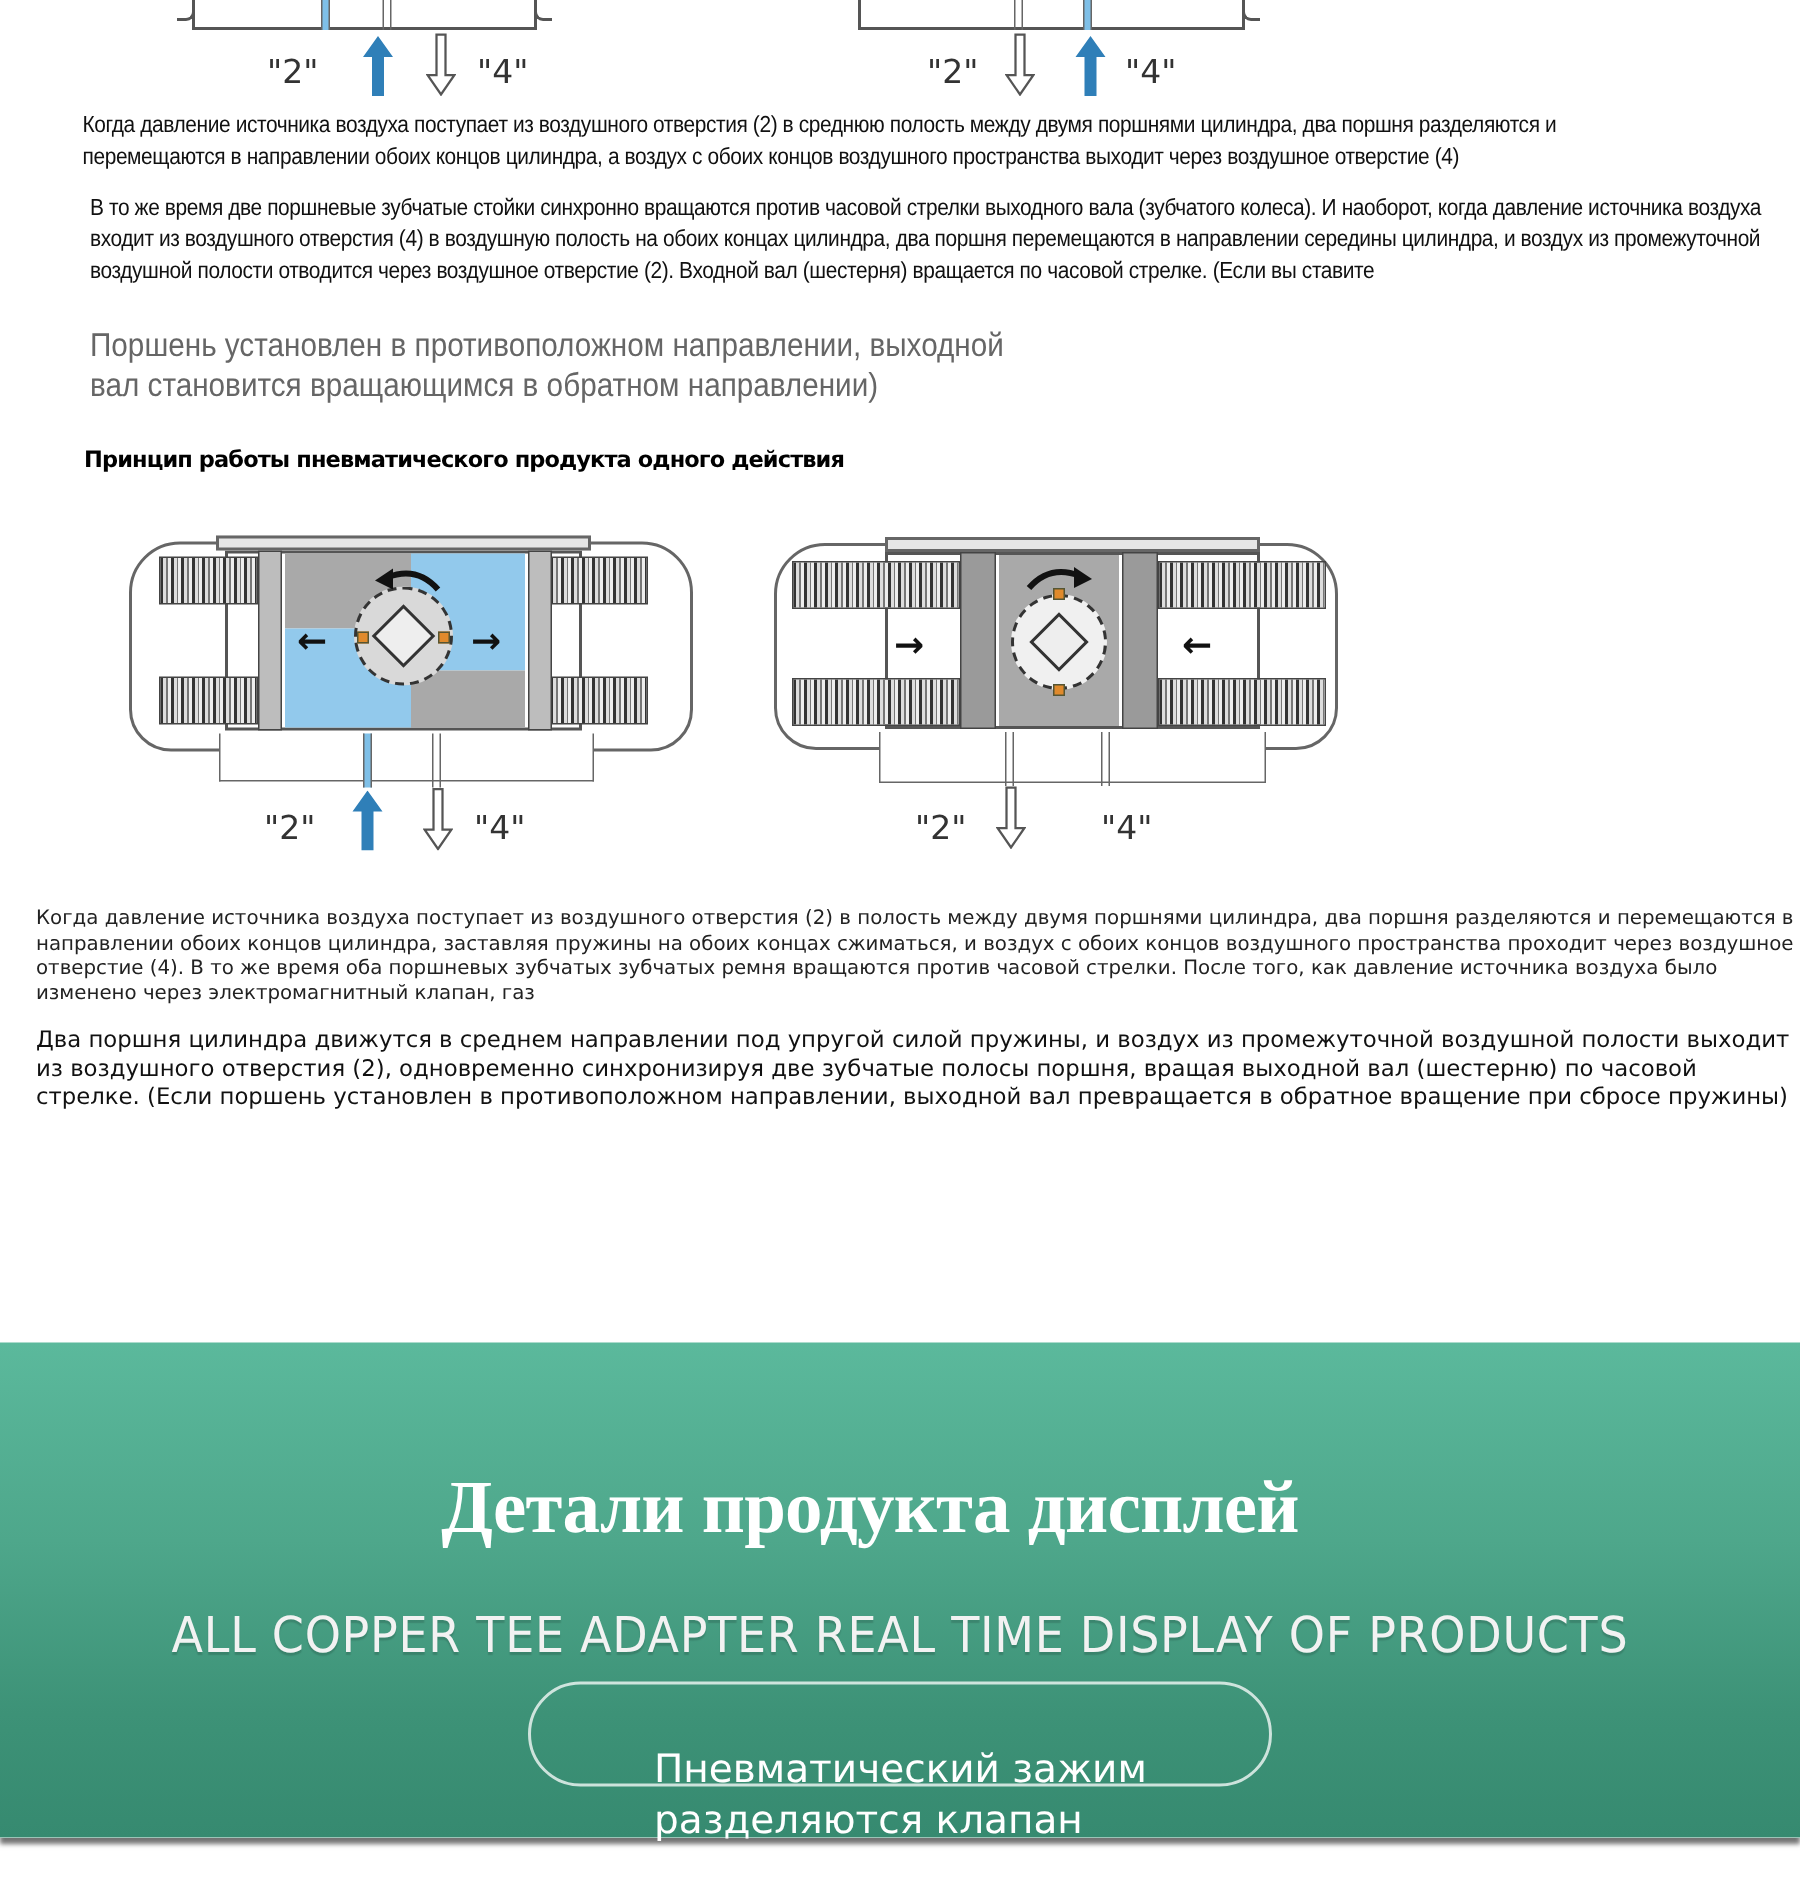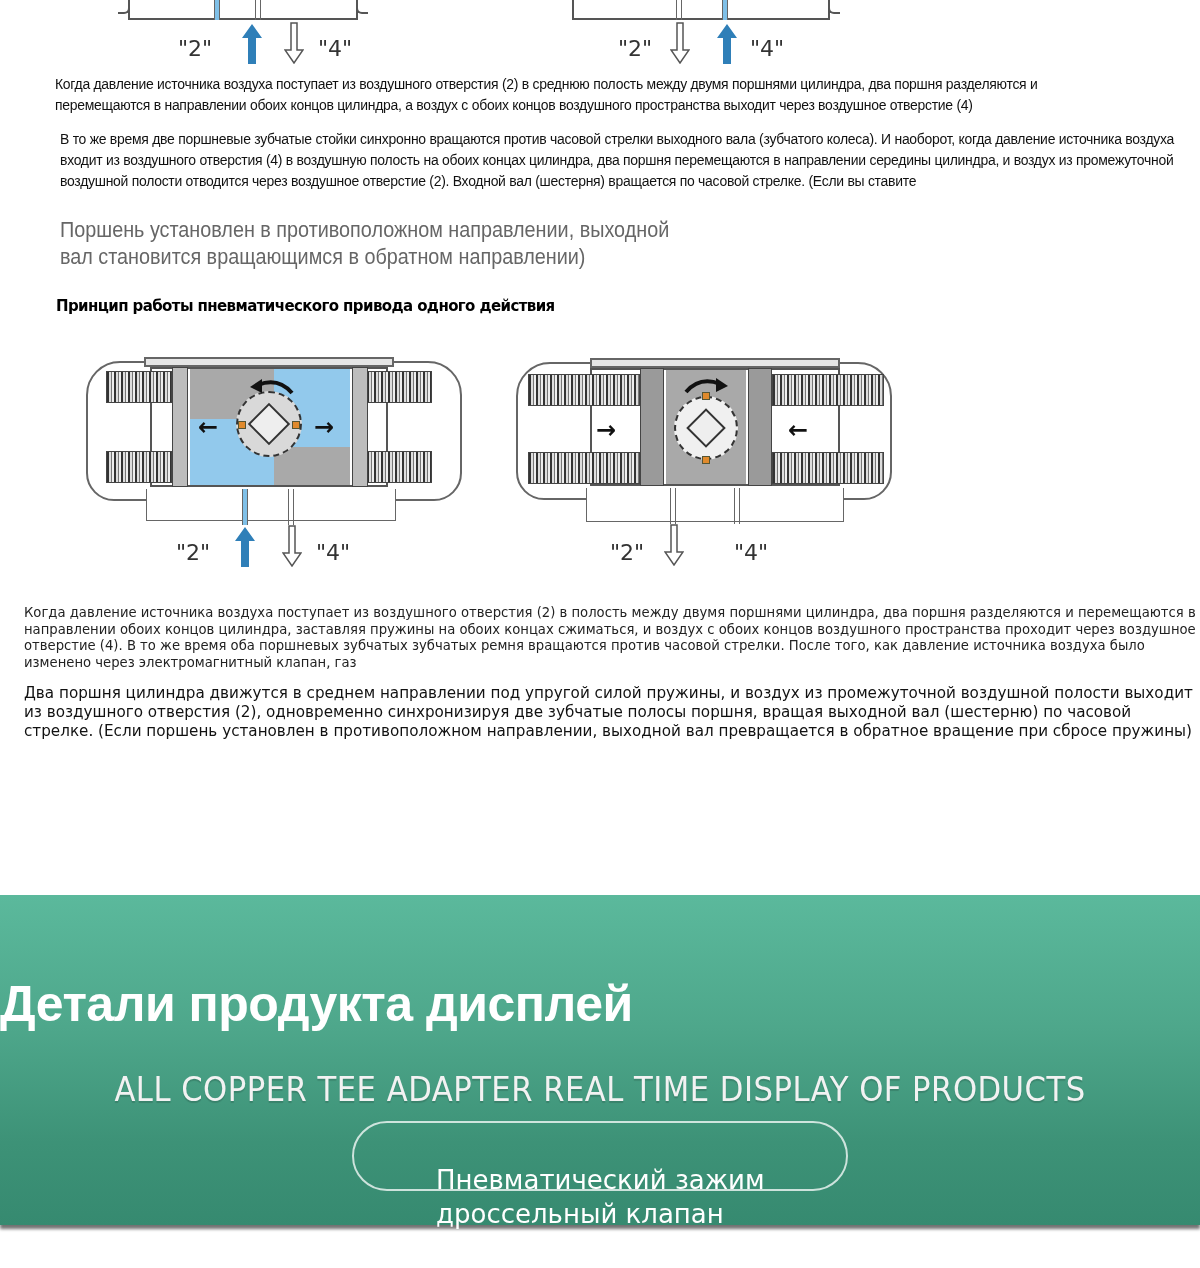--- a/index.html
+++ b/index.html
@@ -32,22 +32,22 @@
   .gear { position: absolute; border-radius: 50%; border: 2px dashed #333; background: #d9d9d9; }
   .gear-inner { position: absolute; border: 2px solid #333; transform: rotate(45deg); background: #eee; }
   .pin { position: absolute; width: 8px; height: 8px; background: #e08a2c; border: 1px solid #553; }
   .arrow-glyph { position: absolute; font-size: 24px; color: #111; line-height: 1; font-weight: bold; }
   .channel { position: absolute; border: 1.5px solid #666; border-top: none; background: #fff; }
 
   
   .banner { position: absolute; left: 0; top: 895px; width: 1200px; height: 330px;
     background: linear-gradient(180deg, #5bb99c 0%, #4ea78b 40%, #3d9277 75%, #368a70 100%);
     box-shadow: 0 4px 3px rgba(0,0,0,0.55); }
-  .banner-title { position: absolute; left: 0; width: 1160px; top: 80px; 
-    font-family: Liberation Sans, sans-serif; font-size: 50px; color: #fff; letter-spacing: -0.5px; }
+  .banner-title { position: absolute; left: 0; width: 1160px; top: 80px; text-align: center;
+    font-family: Liberation Serif, serif; font-size: 50px; color: #fff; letter-spacing: -0.5px; }
   .banner-sub { position: absolute; left: 0; width: 1200px; top: 175px; text-align: center;
     font-family: "DejaVu Sans", sans-serif; font-size: 33px; color: #f2f2f2; letter-spacing: 0.5px;
     transform: scaleX(0.93); transform-origin: center top;
     text-shadow: 0 2px 1px rgba(0,0,0,0.15); }
   .banner-pill { position: absolute; left: 352px; top: 226px; width: 496px; height: 70px;
     border: 2px solid rgba(255,255,255,0.75); border-radius: 35px; }
   .banner-pill-text { position: absolute; left: 82px; top: -2px; font-family: "DejaVu Sans", sans-serif;
     font-size: 26px; line-height: 34px; color: #fff; margin-top: 42px; }
 </style>
 </head>
@@ -81,21 +81,21 @@
   <svg class="abs" style="left:156px;top:24px;" width="22" height="40" viewBox="0 0 22 40">
       <polygon points="11,0 21,14 15,14 15,40 7,40 7,14 1,14" fill="#2f7fb8"></polygon>
     </svg>
   <span class="port-label" style="left:190px;top:36px;">"4"</span>
 </div>
 
 <p class="abs txt-cond" style="left:55px;top:73px;width:1185px;">Когда давление источника воздуха поступает из воздушного отверстия (2) в среднюю полость между двумя поршнями цилиндра, два поршня разделяются и перемещаются в направлении обоих концов цилиндра, а воздух с обоих концов воздушного пространства выходит через воздушное отверстие (4)</p>
 <p class="abs txt-cond" style="left:60px;top:128px;width:1250px;">В то же время две поршневые зубчатые стойки синхронно вращаются против часовой стрелки выходного вала (зубчатого колеса). И наоборот, когда давление источника воздуха входит из воздушного отверстия (4) в воздушную полость на обоих концах цилиндра, два поршня перемещаются в направлении середины цилиндра, и воздух из промежуточной воздушной полости отводится через воздушное отверстие (2). Входной вал (шестерня) вращается по часовой стрелке. (Если вы ставите</p>
 <p class="abs txt-gray" style="left:60px;top:216px;width:700px;">Поршень установлен в противоположном направлении, выходной вал становится вращающимся в обратном направлении)</p>
 
-<h2 class="abs heading" style="left:56px;top:297px;">Принцип работы пневматического привода одного действия</h2>
+<h2 class="abs heading" style="left:56px;top:297px;">Принцип работы пневматического продукта одного действия</h2>
 
 <div class="diagram" style="left:86px;top:355px;width:380px;height:220px;">
   <div class="dia-shell" style="left:0;top:6px;width:376px;height:140px;"></div>
   <div class="dia-top-bar" style="left:58px;top:2px;width:250px;height:10px;"></div>
   <div class="dia-body" style="left:64px;top:12px;width:238px;height:120px;"></div>
   <div class="spring" style="left:20px;top:16px;width:66px;height:32px;"></div>
   <div class="spring" style="left:20px;top:96px;width:66px;height:32px;"></div>
   <div class="spring" style="left:280px;top:16px;width:66px;height:32px;"></div>
   <div class="spring" style="left:280px;top:96px;width:66px;height:32px;"></div>
   <div class="piston-bar" style="left:86px;top:12px;width:16px;height:120px;background:#bdbdbd;"></div>
@@ -160,16 +160,16 @@
 
 <p class="abs txt-small" style="left:24px;top:605px;width:1180px;">Когда давление источника воздуха поступает из воздушного отверстия (2) в полость между двумя поршнями цилиндра, два поршня разделяются и перемещаются в направлении обоих концов цилиндра, заставляя пружины на обоих концах сжиматься, и воздух с обоих концов воздушного пространства проходит через воздушное отверстие (4). В то же время оба поршневых зубчатых зубчатых ремня вращаются против часовой стрелки. После того, как давление источника воздуха было изменено через электромагнитный клапан, газ</p>
 <p class="abs txt-med" style="left:24px;top:684px;width:1180px;">Два поршня цилиндра движутся в среднем направлении под упругой силой пружины, и воздух из промежуточной воздушной полости выходит из воздушного отверстия (2), одновременно синхронизируя две зубчатые полосы поршня, вращая выходной вал (шестерню) по часовой стрелке. (Если поршень установлен в противоположном направлении, выходной вал превращается в обратное вращение при сбросе пружины)</p>
 
 <section class="banner">
   <h1 class="banner-title">Детали продукта дисплей</h1>
   <div class="banner-sub">ALL COPPER TEE ADAPTER REAL TIME DISPLAY OF PRODUCTS</div>
   <div class="banner-pill">
     <div class="banner-pill-text">
       <div>Пневматический зажим</div>
-      <div>дроссельный клапан</div>
+      <div>разделяются клапан</div>
     </div>
   </div>
 </section>
 
 </body></html>

